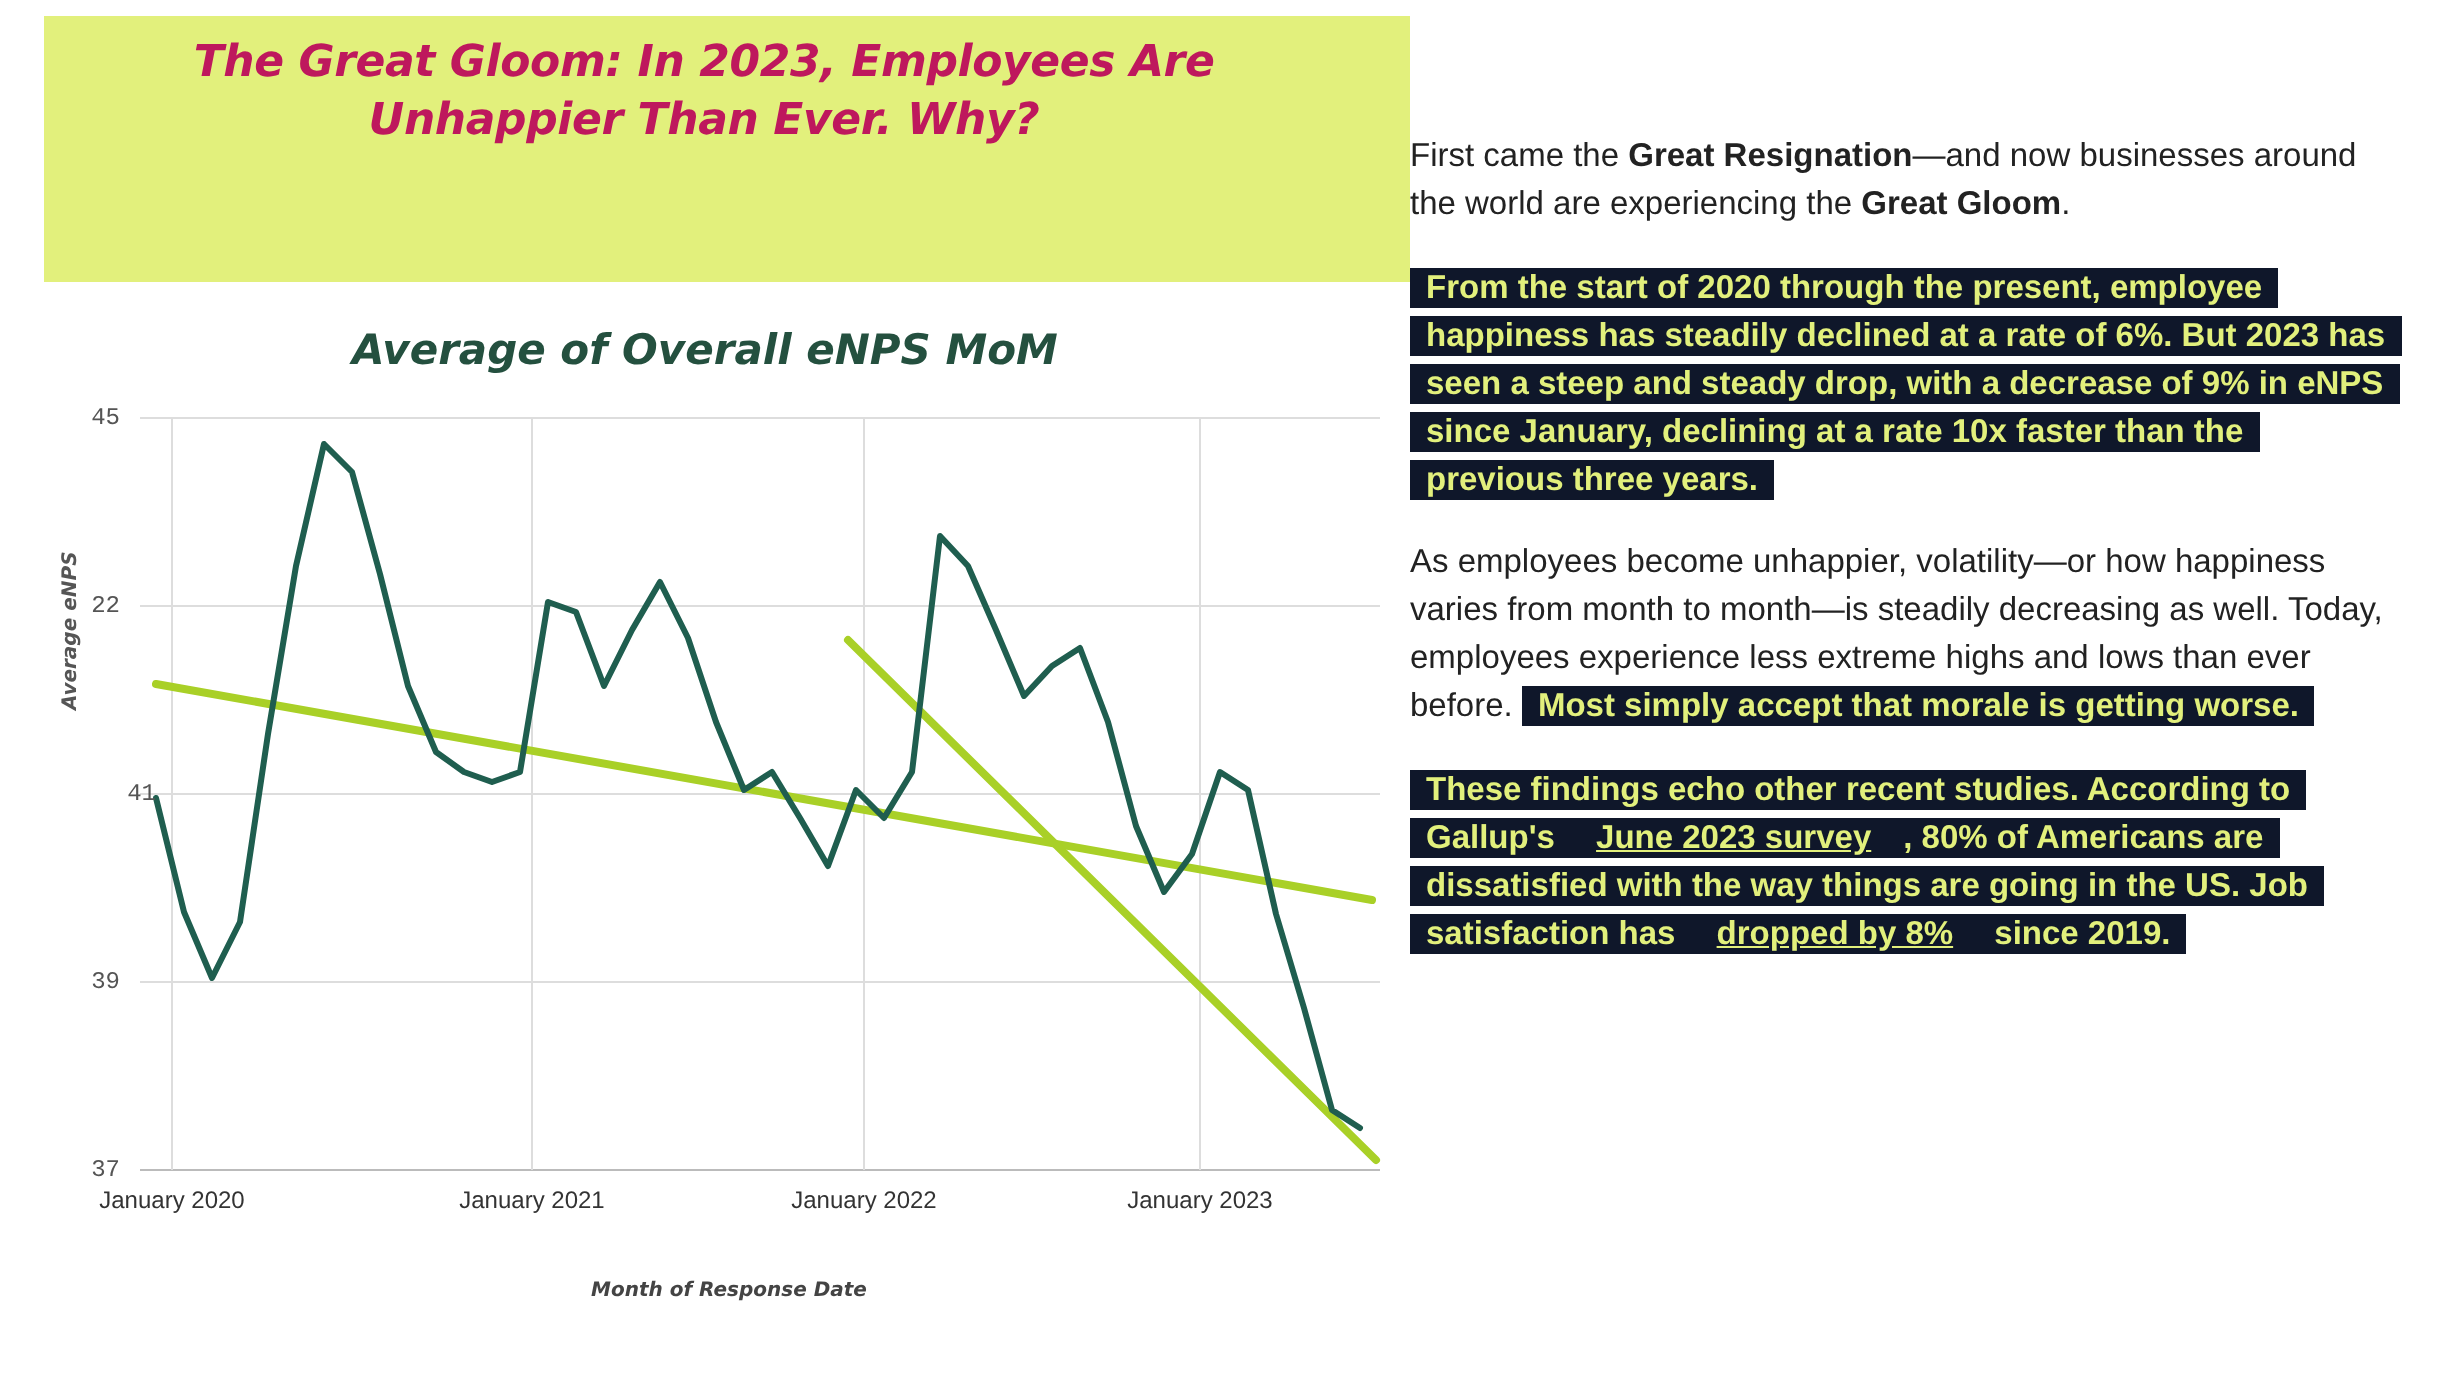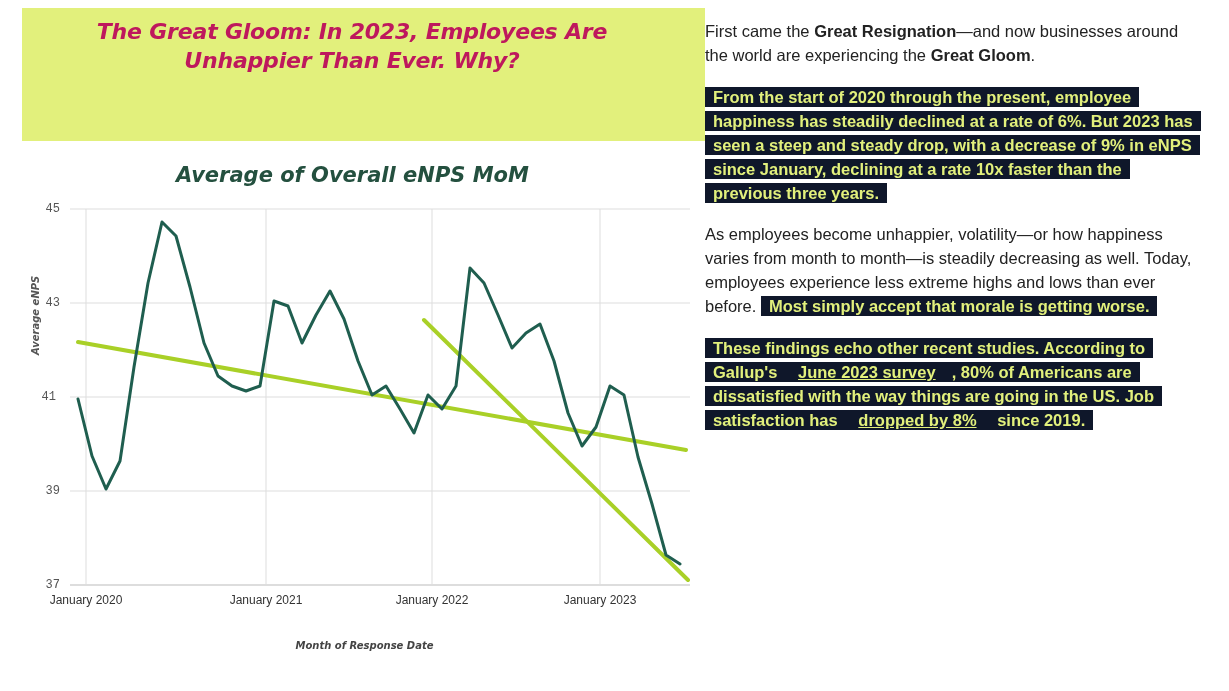--- a/index.html
+++ b/index.html
@@ -110,20 +110,21 @@
     font-family: "Liberation Sans", sans-serif;
   }
   
   .right {
     position: relative;
     width: 524px;
     height: 521px;
     flex: 0 0 524px;
     padding: 20px 10px 0 0;
     box-sizing: border-box;
+    margin-top: 47px;
   }
   .para {
     font-family: "Liberation Sans", sans-serif;
     font-size: 16.5px;
     line-height: 1.45;
     color: #222;
     margin: 0 0 18px 0;
     width: 490px;
   }
   .hl {
@@ -214,22 +215,22 @@
             624,200
             638,262
             652,309
             666,360
             680,369
           "></polyline>
       </svg>
 
       
       <div class="tick-y" style="left:30px; top:7px;">45</div>
-      <div class="tick-y" style="left:30px; top:101px;">43</div>
-      <div class="tick-y" style="left:26px; top:195px;">41</div>
+      <div class="tick-y" style="left:30px; top:101px;">22</div>
+      <div class="tick-y" style="left:48px; top:195px;">41</div>
       <div class="tick-y" style="left:30px; top:289px;">39</div>
       <div class="tick-y" style="left:30px; top:383px;">37</div>
 
       
       <div class="tick-x" style="left:26px; top:398px;">January 2020</div>
       <div class="tick-x" style="left:206px; top:398px;">January 2021</div>
       <div class="tick-x" style="left:372px; top:398px;">January 2022</div>
       <div class="tick-x" style="left:540px; top:398px;">January 2023</div>
     </div>
 

